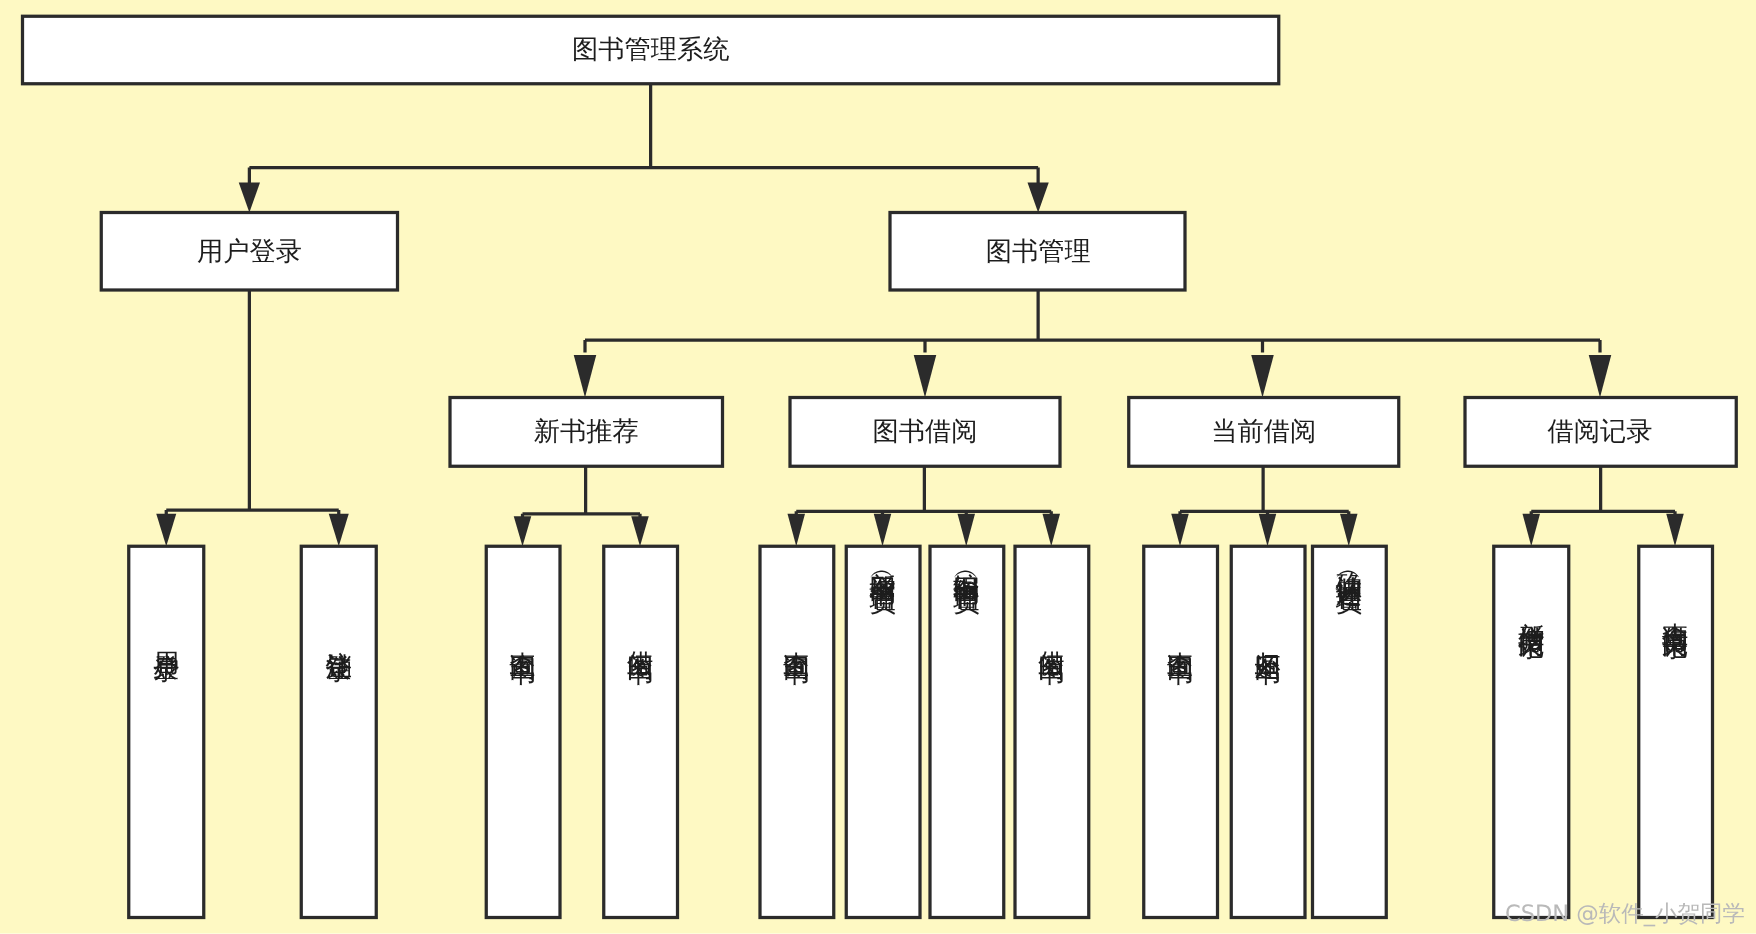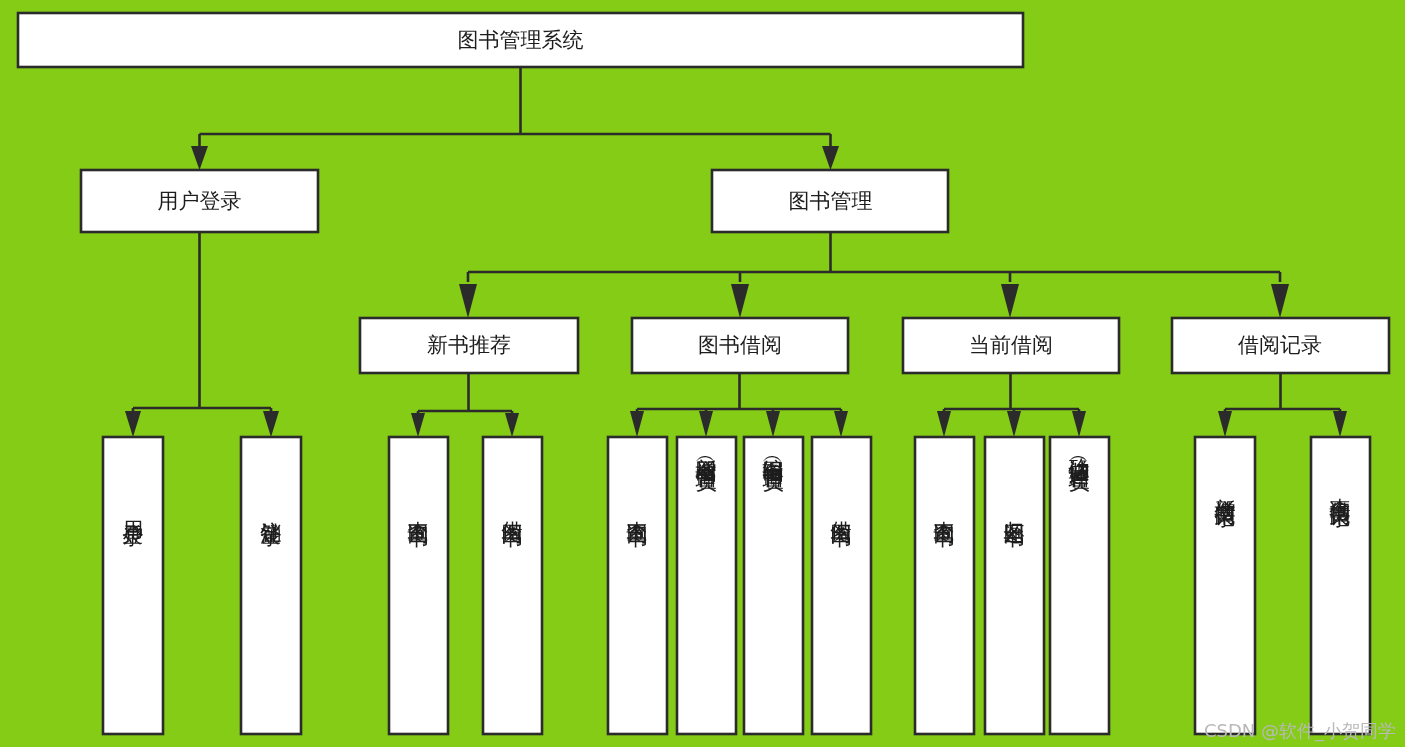--- a/index.html
+++ b/index.html
@@ -8,21 +8,21 @@
     padding: 0;
     background: #ffffff;
   }
   body {
     font-family: "DejaVu Sans", "Liberation Sans", sans-serif;
   }
   #diagram-root {
     position: relative;
     width: 1405px;
     height: 747px;
-    background: #84cc16;
+    background: #fef9c3;
     overflow: hidden;
   }
   svg.diagram-canvas {
     position: absolute;
     top: 0;
     left: 0;
     width: 1405px;
     height: 747px;
   }
   .node-box {

